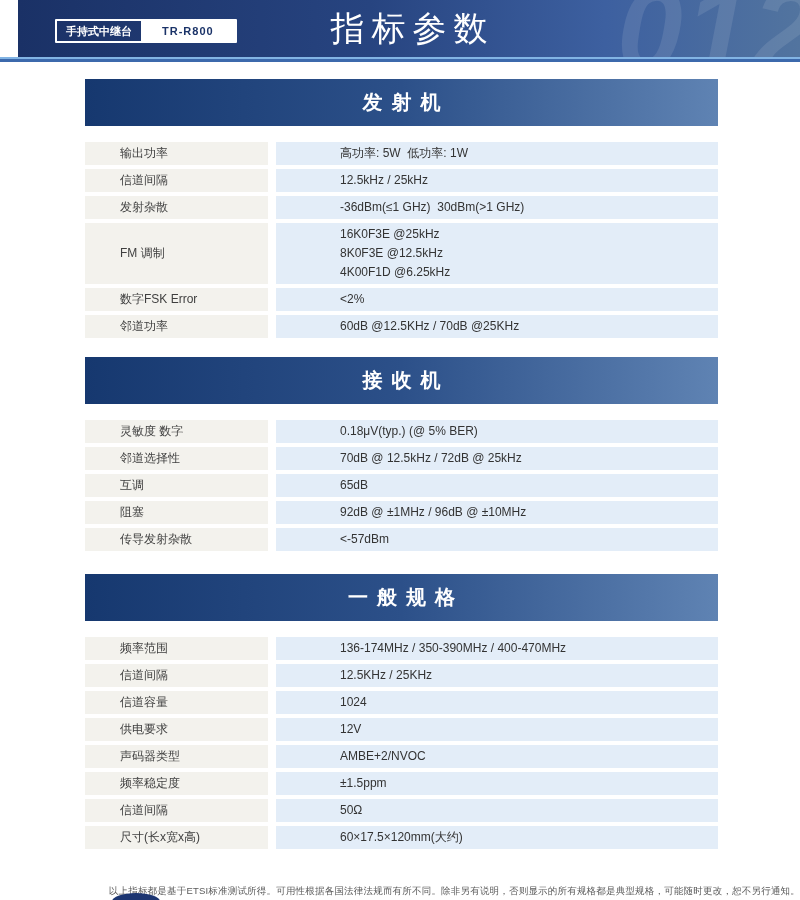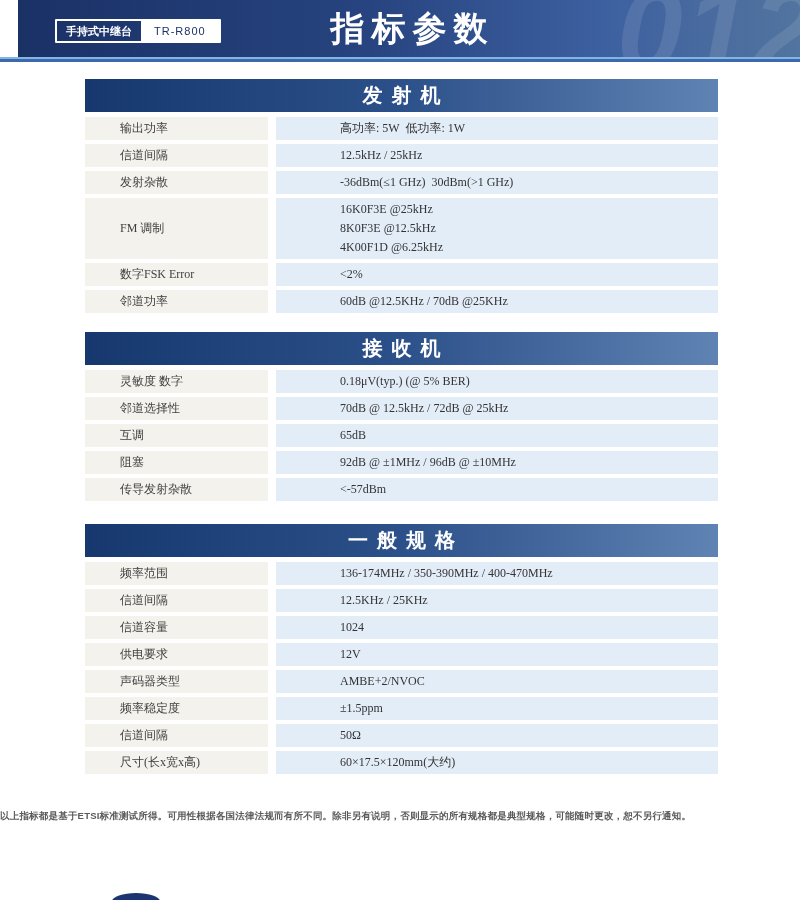--- a/index.html
+++ b/index.html
@@ -33,21 +33,21 @@
     white-space: nowrap;
   }
   .page-title {
     position: absolute;
     left: 0; right: 0; top: 0; bottom: 0;
     display: flex;
     align-items: center;
     justify-content: center;
     color: #ffffff;
     font-size: 34px;
-    font-weight: 700;
+    font-weight: 400;
     letter-spacing: 7px;
     text-indent: 7px;
   }
   .badge {
     position: absolute;
     left: 37px;
     top: 19px;
     height: 24px;
     display: flex;
     align-items: stretch;
@@ -59,87 +59,85 @@
   .badge-type {
     display: flex; align-items: center;
     padding: 0 9px;
     color: #ffffff;
     font-size: 11px;
     font-weight: bold;
     background: transparent;
   }
   .badge-model {
     display: flex; align-items: center;
-    padding: 0 13px;
+    padding: 0 21px;
     background: #ffffff;
     color: #1b3368;
     font-size: 11px;
-    font-weight: normal;
+    font-weight: bold;
     letter-spacing: 1px;
   }
   .strip-light { height: 2px; background: #82b4e4; }
   .strip-dark  { height: 3px; background: #3c69ac; }
 
   
   .content {
     margin-left: 85px;
     width: 633px;
   }
   .spec-table { margin-top: 17px; }
   .spec-table.t2 { margin-top: 19px; }
   .spec-table.t3 { margin-top: 23px; }
   .table-band {
-    height: 33px;
+    height: 47px;
     background: linear-gradient(90deg, #16386f 0%, #2c5089 50%, #5f83b3 100%);
     display: flex;
     align-items: center;
     justify-content: center;
     color: #ffffff;
     font-size: 20px;
     font-weight: bold;
     letter-spacing: 9px;
     text-indent: 9px;
-    margin-bottom: 5px;
+    margin-bottom: 16px;
   }
   .spec-row {
     display: flex;
     margin-bottom: 4px;
   }
   .cell {
     display: flex;
     flex-direction: column;
     justify-content: center;
     min-height: 22px;
     font-size: 12px;
-    font-family: Liberation Serif, serif;
   }
   .cell.label {
     width: 183px;
     background: #f3f2ed;
     color: #3f3f3f;
     padding: 2px 4px 2px 35px;
     margin-right: 8px;
   }
   .cell.value {
     flex: 1;
     background: #e3edf8;
     color: #333333;
     padding: 2px 19px 2px 64px;
     white-space: pre-wrap;
   }
   .cell.value div { line-height: 19px; }
 
   
   .footer-disclaimer {
     margin-top: 36px;
-    text-align: left;
+    text-align: right;
     font-size: 9.5px;
     color: #5a5a5a;
     letter-spacing: 0.2px;
-    font-weight: bold;
   }
   .logo-arc {
     position: absolute;
     left: 112px;
     bottom: -10px;
     width: 48px;
     height: 17px;
     border-radius: 50%;
     background: #1c3571;
   }

